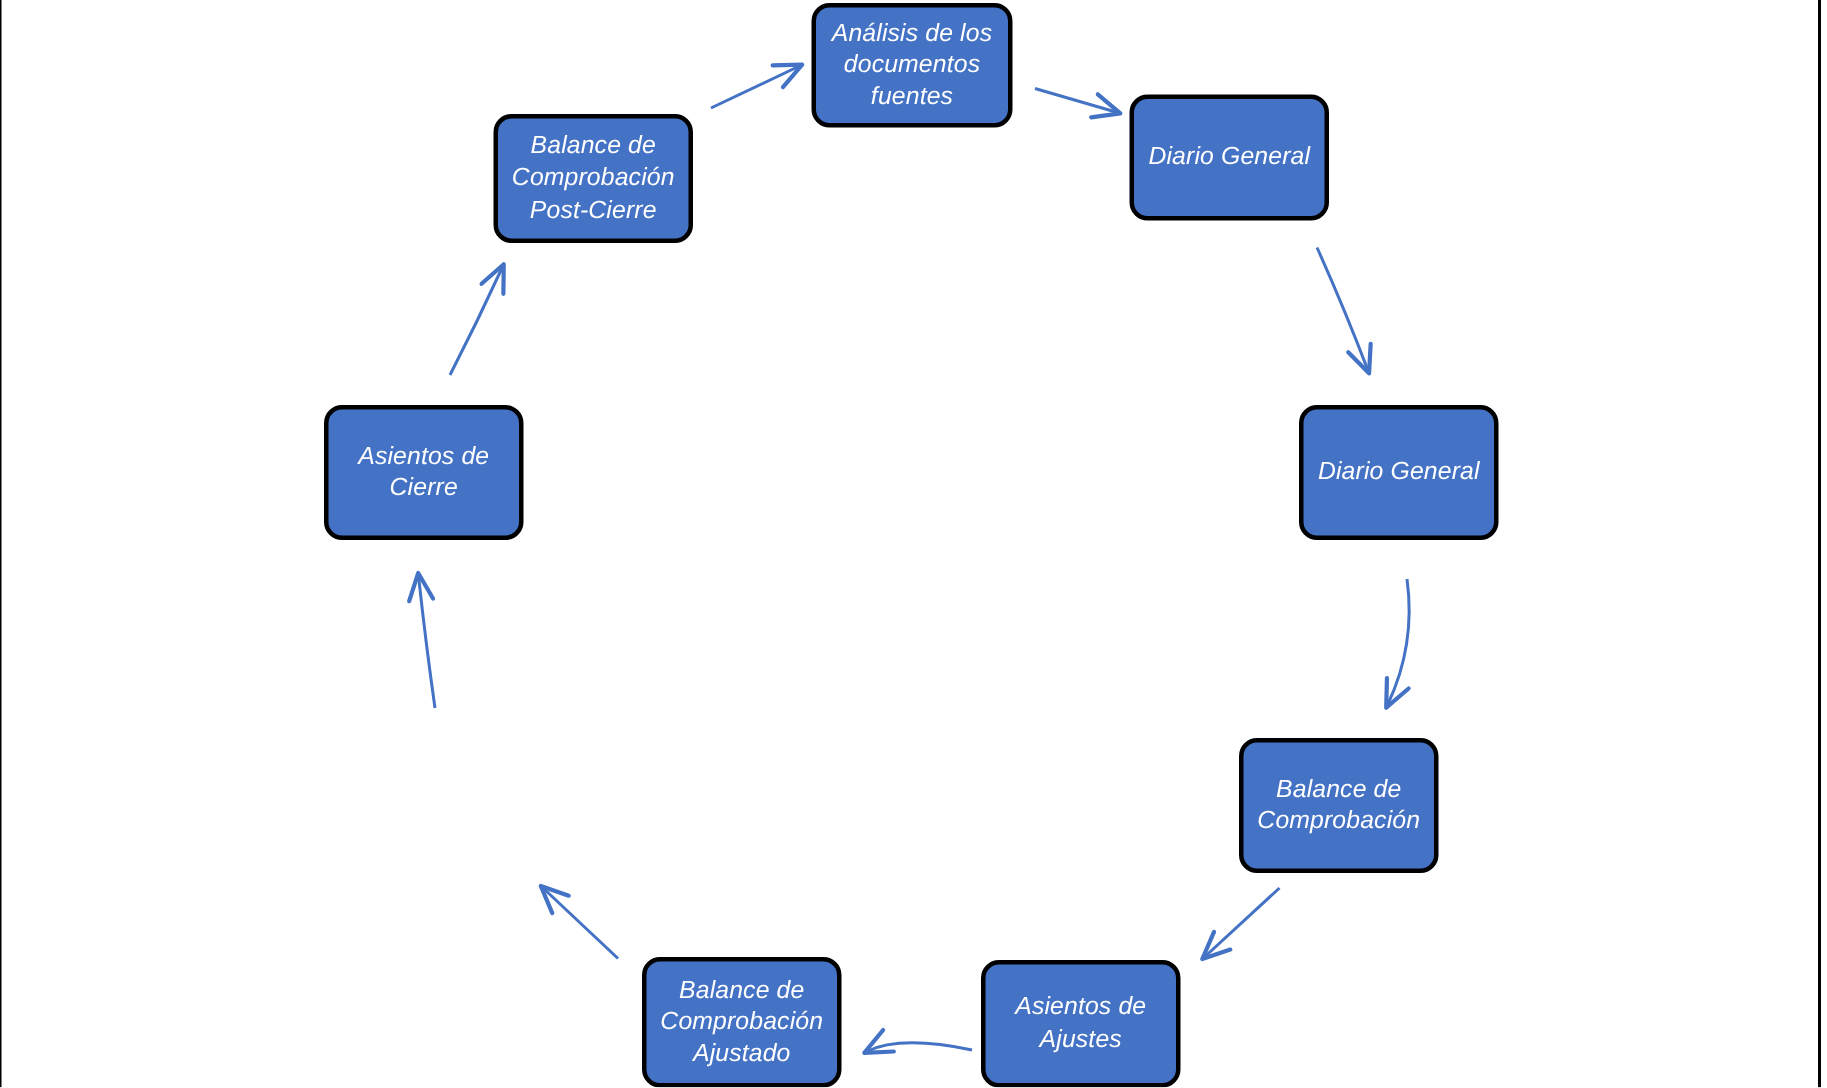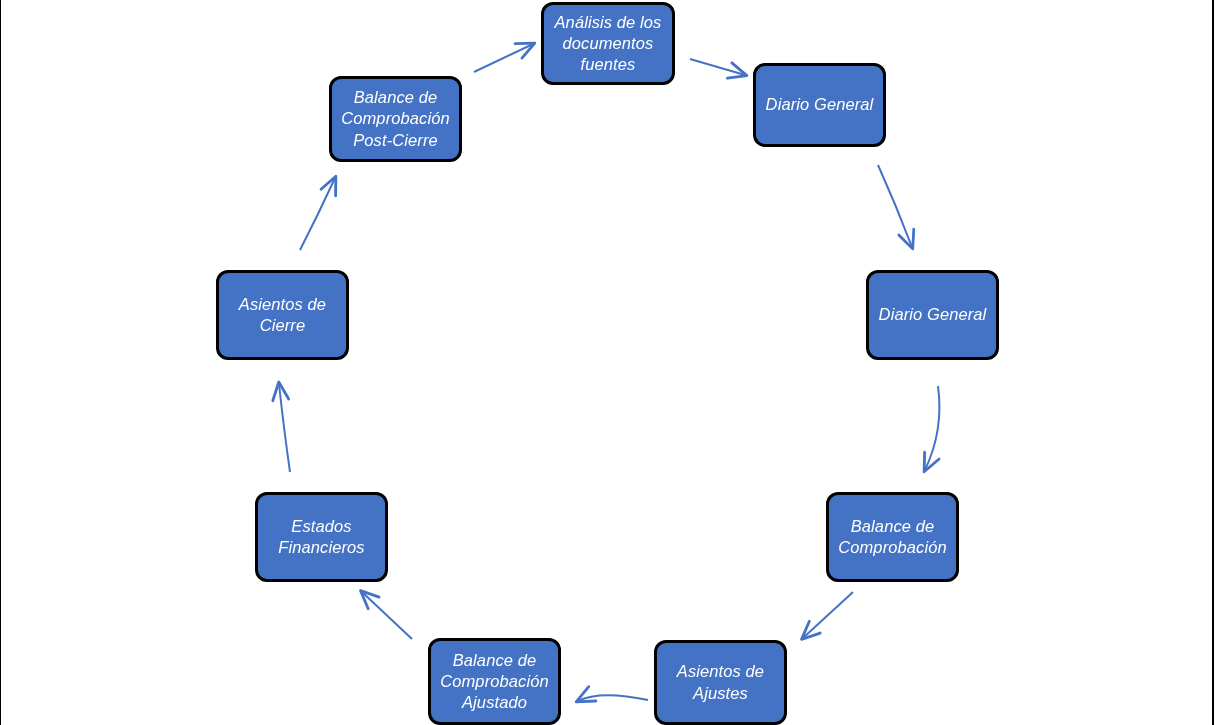--- a/index.html
+++ b/index.html
@@ -101,24 +101,20 @@
     <span class="label">Asientos de
 Ajustes</span>
   </div>
 
   <div class="node" style="left:428px;top:638px;width:133px;height:87px;">
     <span class="label">Balance de
 Comprobación
 Ajustado</span>
   </div>
 
-  <div class="node" style="left:255px;top:492px;width:133px;height:90px;">
-    <span class="label">Estados
-Financieros</span>
-  </div>
 
   <div class="node" style="left:216px;top:270px;width:133px;height:90px;">
     <span class="label">Asientos de
 Cierre</span>
   </div>
 
   <div class="node" style="left:329px;top:76px;width:133px;height:86px;">
     <span class="label">Balance de
 Comprobación
 Post-Cierre</span>

